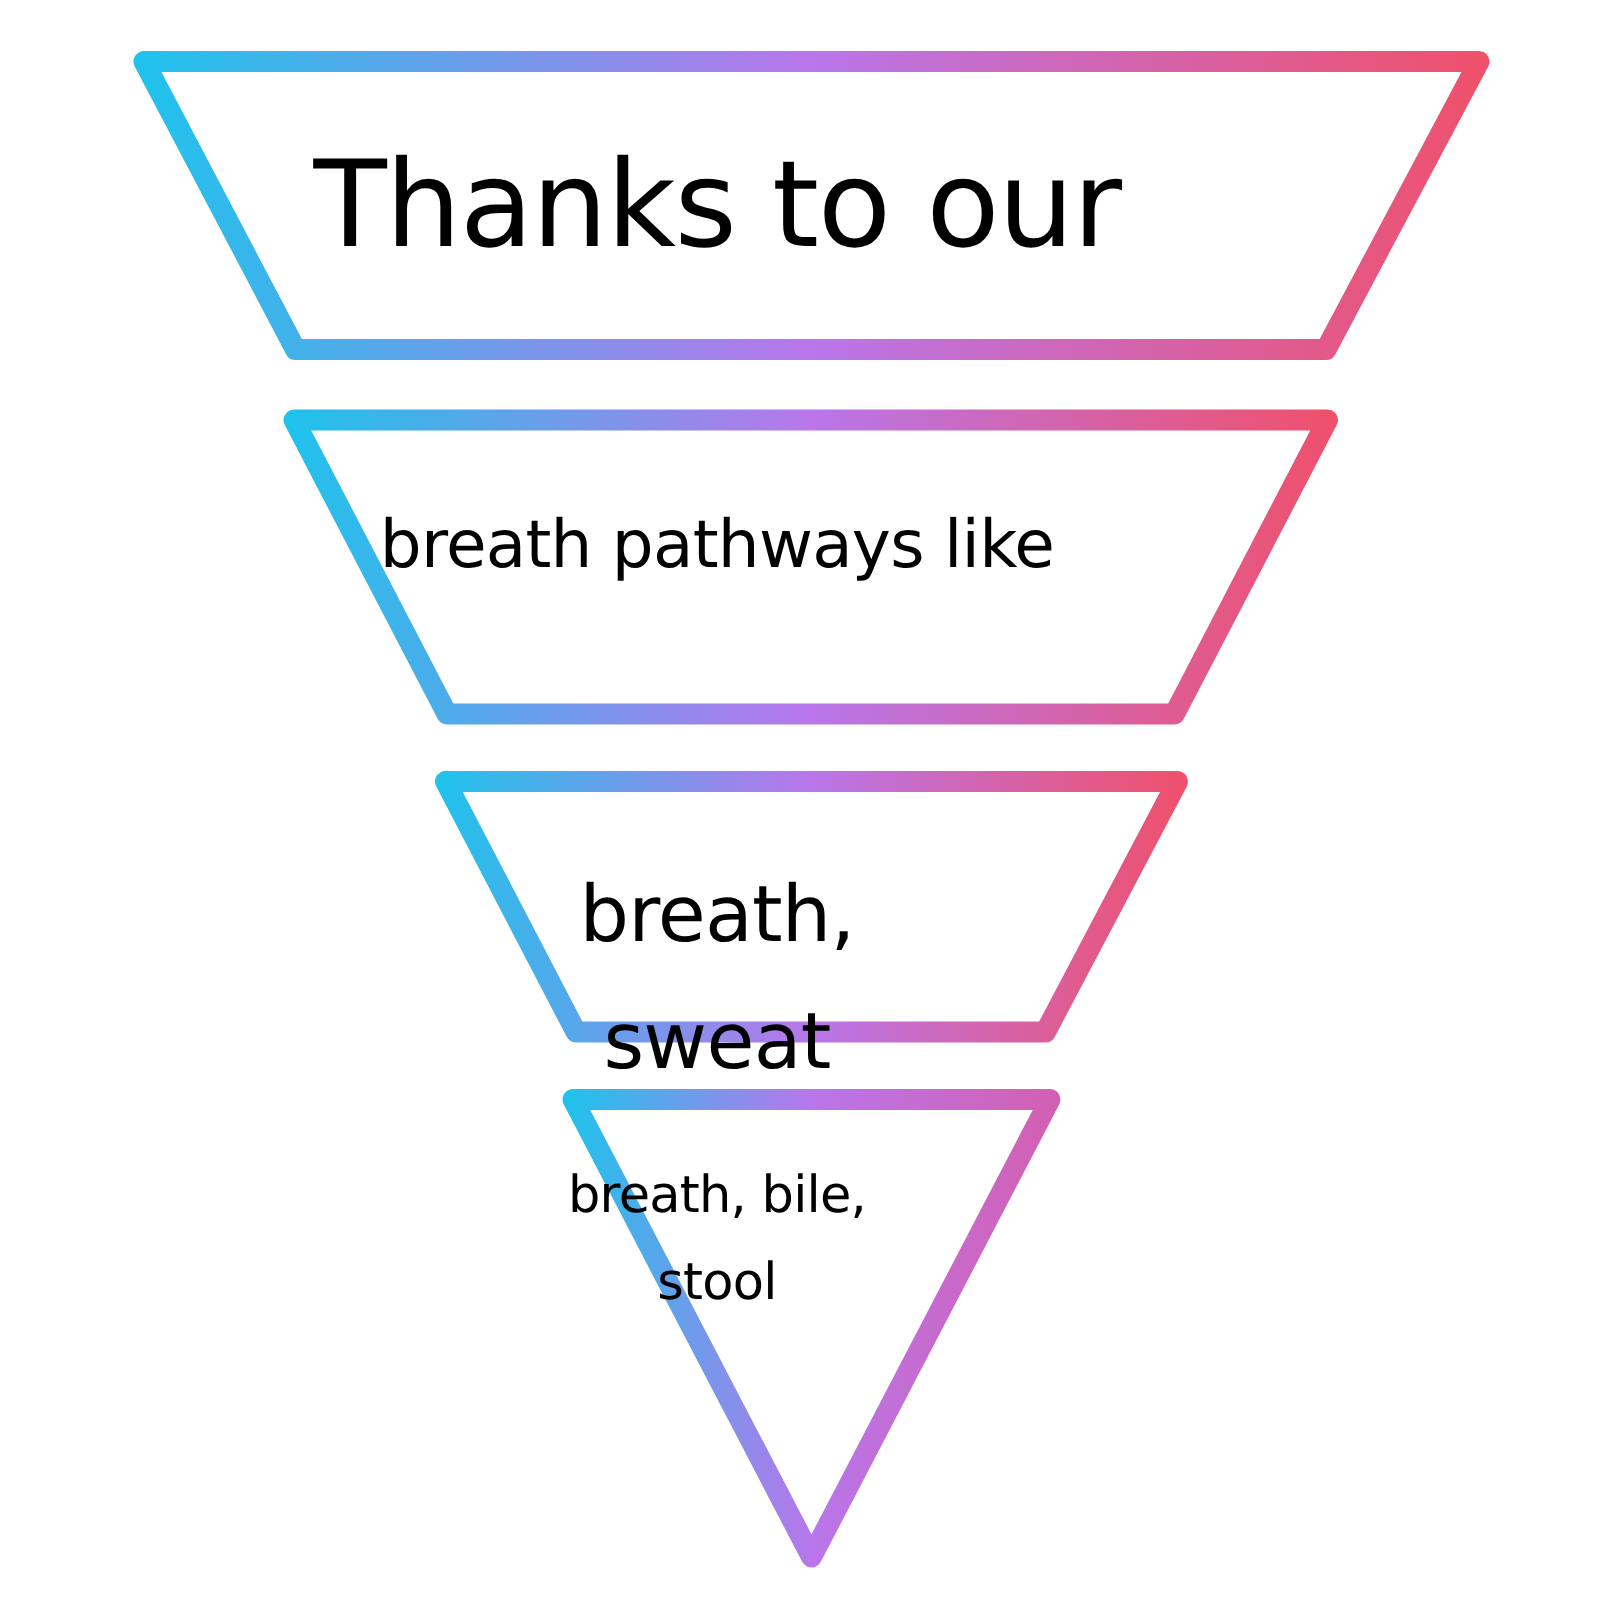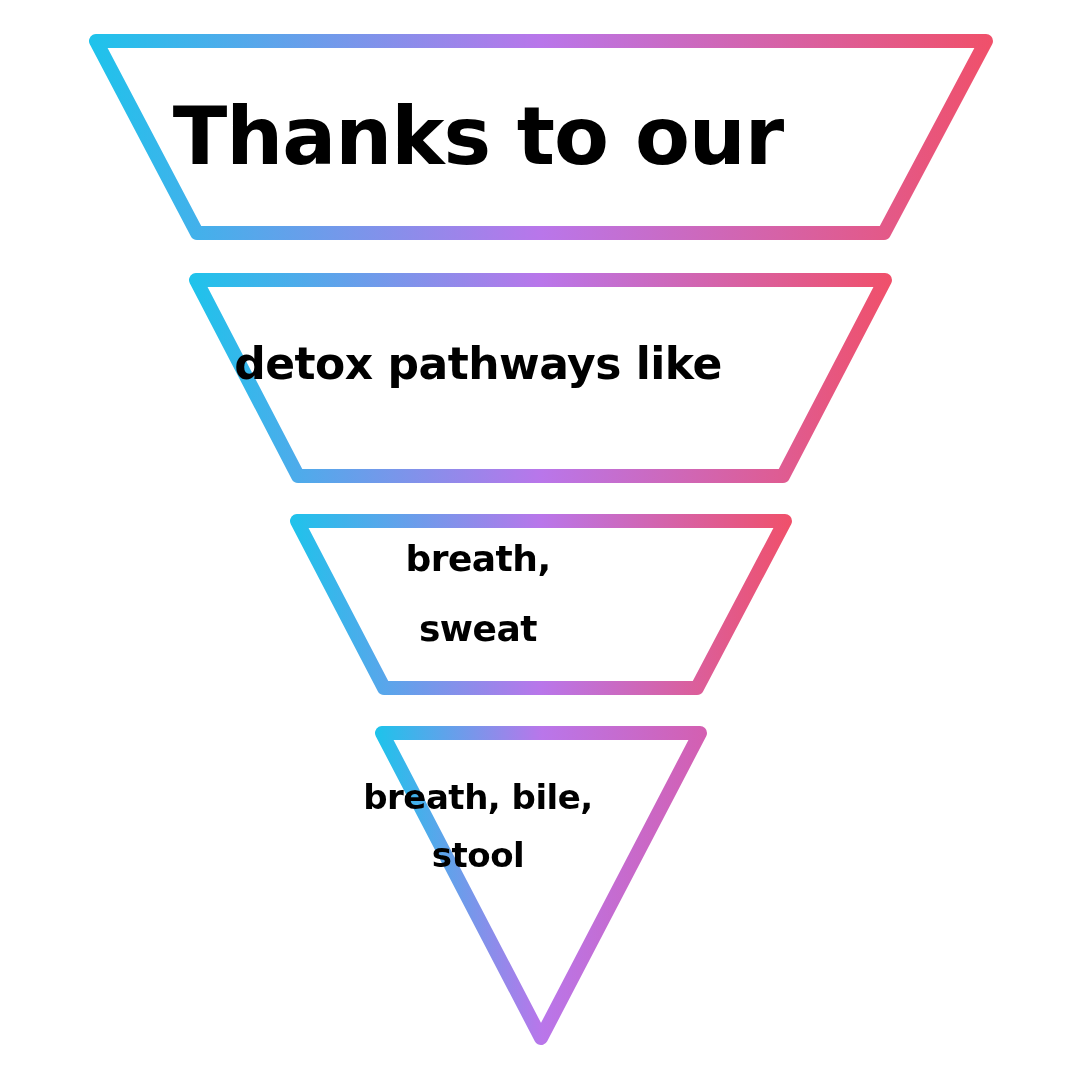--- a/index.html
+++ b/index.html
@@ -20,40 +20,40 @@
       top: 0;
       width: 1080px;
       height: 1080px;
     }
     .funnel-label {
       position: absolute;
       left: 0;
       width: 956px;
       text-align: center;
       color: #000000;
-      font-weight: bold;
+      font-weight: normal;
       margin: 0;
       white-space: pre-line;
     }
     #label-1 {
       top: 92px;
       font-size: 80px;
       line-height: 90px;
       letter-spacing: -1px;
     }
     #label-2 {
       top: 338px;
       font-size: 44px;
       line-height: 52px;
       letter-spacing: -0.5px;
     }
     #label-3 {
-      top: 524px;
-      font-size: 36px;
-      line-height: 70px;
+      top: 568px;
+      font-size: 52px;
+      line-height: 85px;
       letter-spacing: -0.5px;
     }
     #label-4 {
       top: 768px;
       font-size: 34px;
       line-height: 58px;
       letter-spacing: -0.5px;
     }
   </style>
 </head>
@@ -83,17 +83,17 @@
     </linearGradient>
   </defs>
 
   <polygon points="96,41 986,41 884,233 197,233" fill="none" stroke="url(#grad1)" stroke-width="14" stroke-linejoin="round"></polygon>
   <polygon points="196,280 885,280 783,476 298,476" fill="none" stroke="url(#grad2)" stroke-width="14" stroke-linejoin="round"></polygon>
   <polygon points="297,521 785,521 697,688 384,688" fill="none" stroke="url(#grad3)" stroke-width="14" stroke-linejoin="round"></polygon>
   <polygon points="382,733 700,733 541,1038" fill="none" stroke="url(#grad4)" stroke-width="14" stroke-linejoin="round"></polygon>
 </svg>
 
 <p id="label-1" class="funnel-label">Thanks to our</p>
-<p id="label-2" class="funnel-label">detox pathways like</p>
+<p id="label-2" class="funnel-label">breath pathways like</p>
 <p id="label-3" class="funnel-label">breath,
 sweat</p>
 <p id="label-4" class="funnel-label">breath, bile,
 stool</p>
 
 </body></html>

